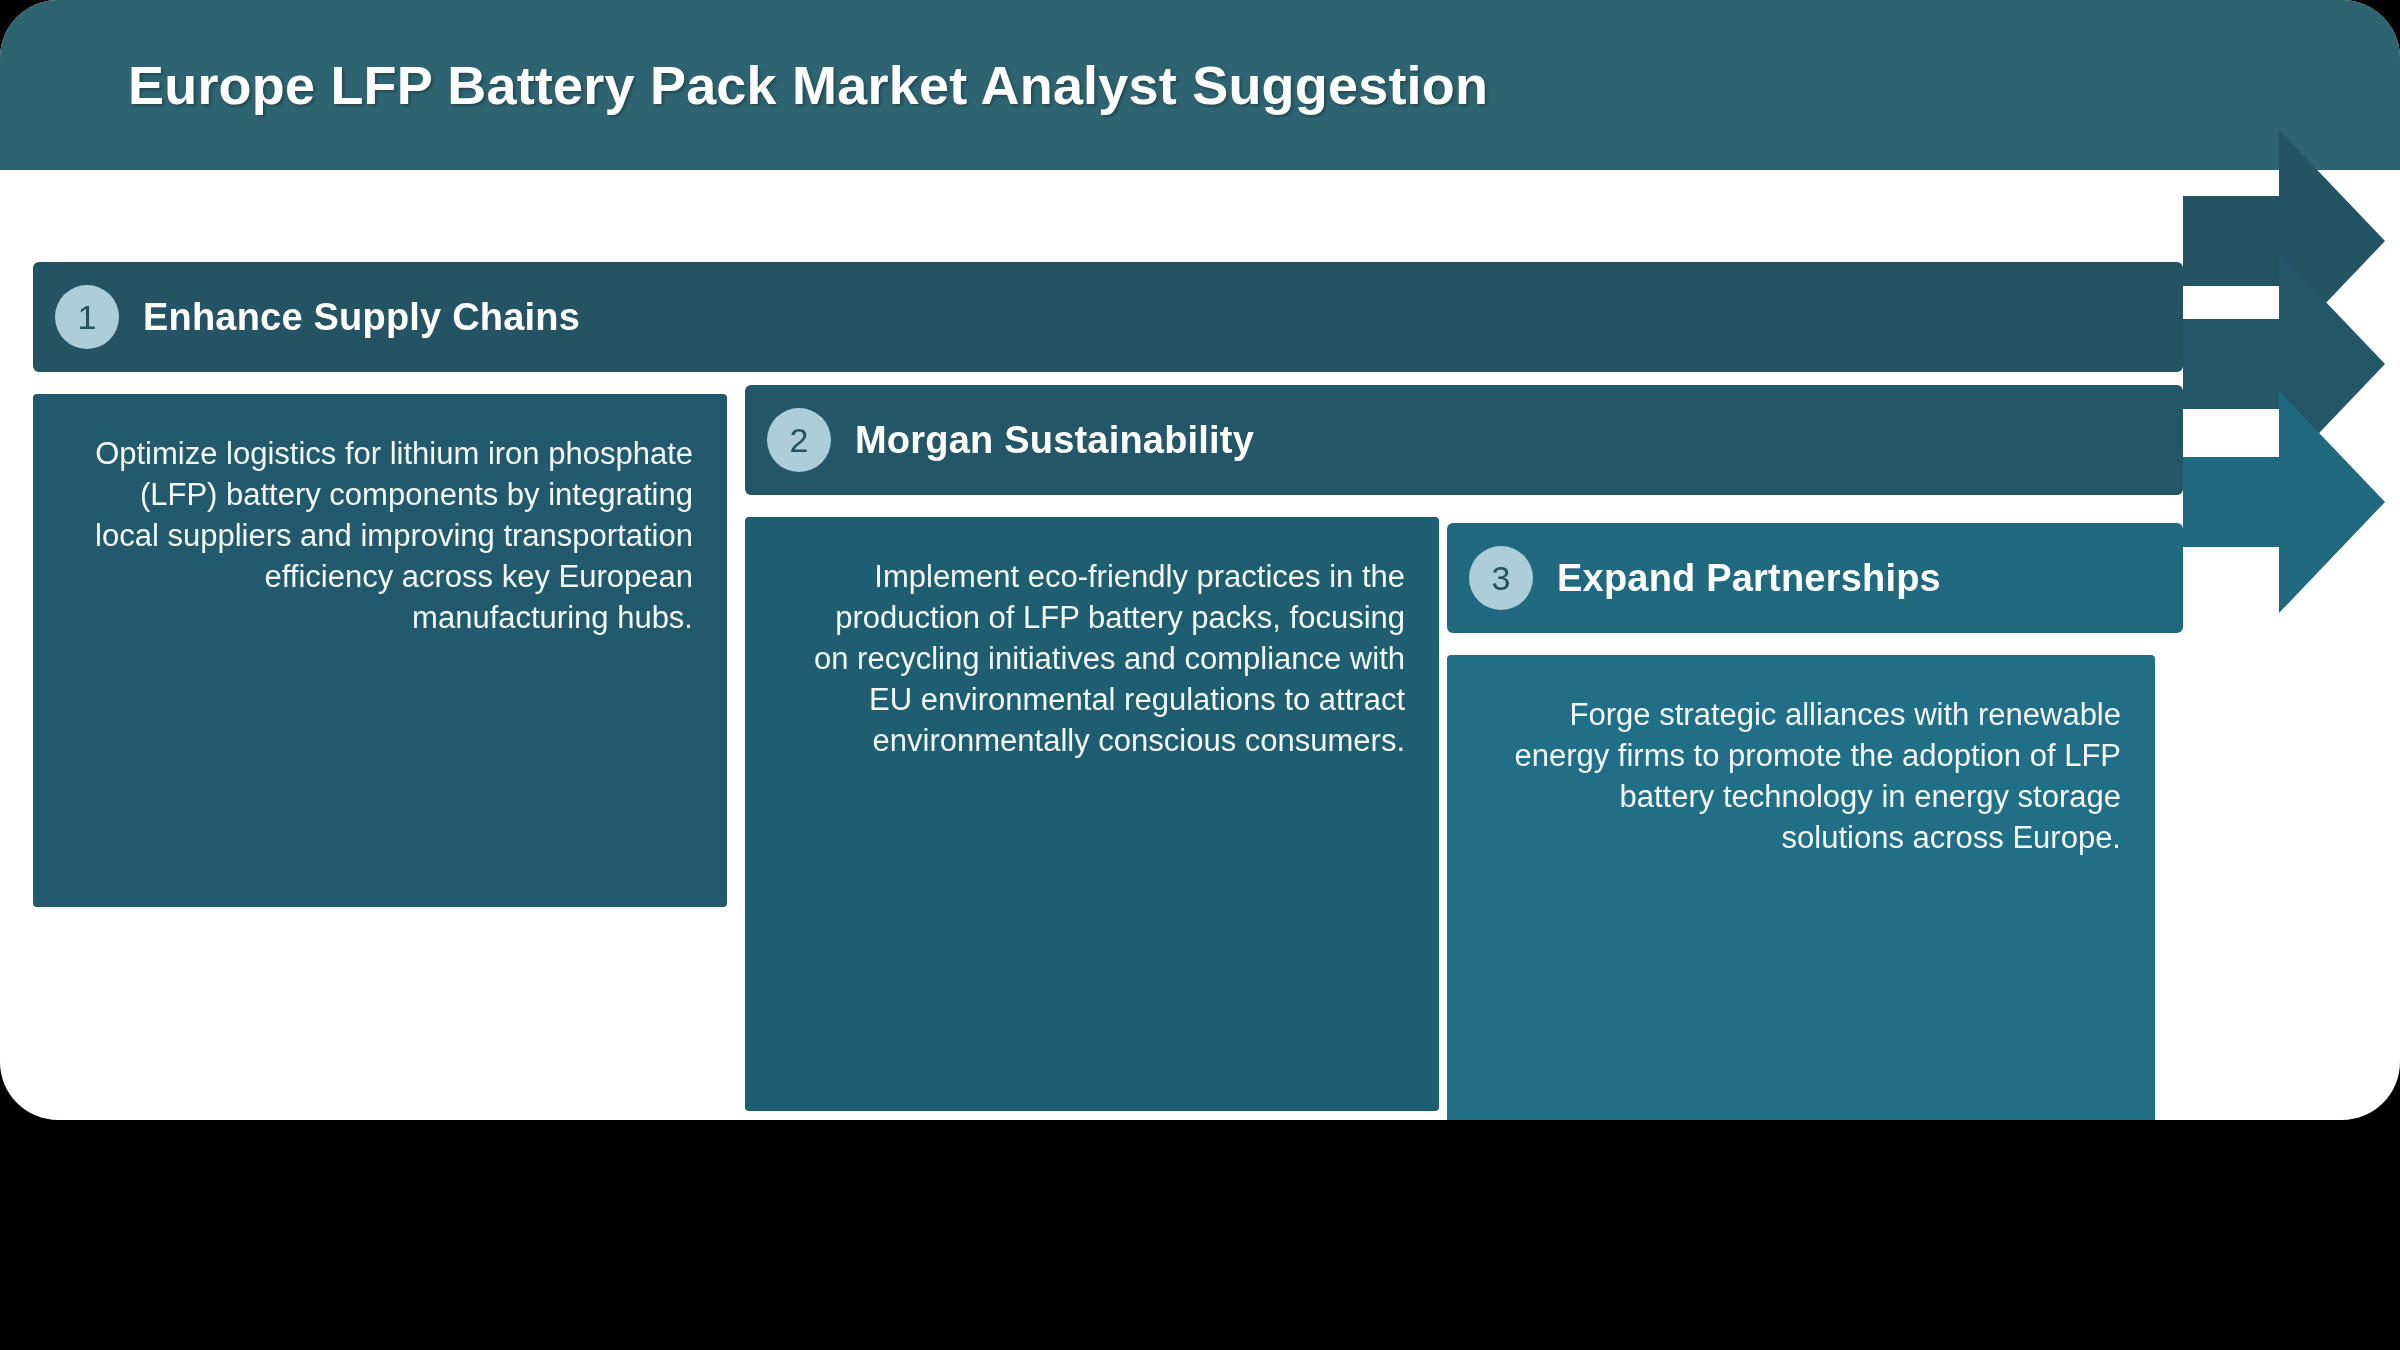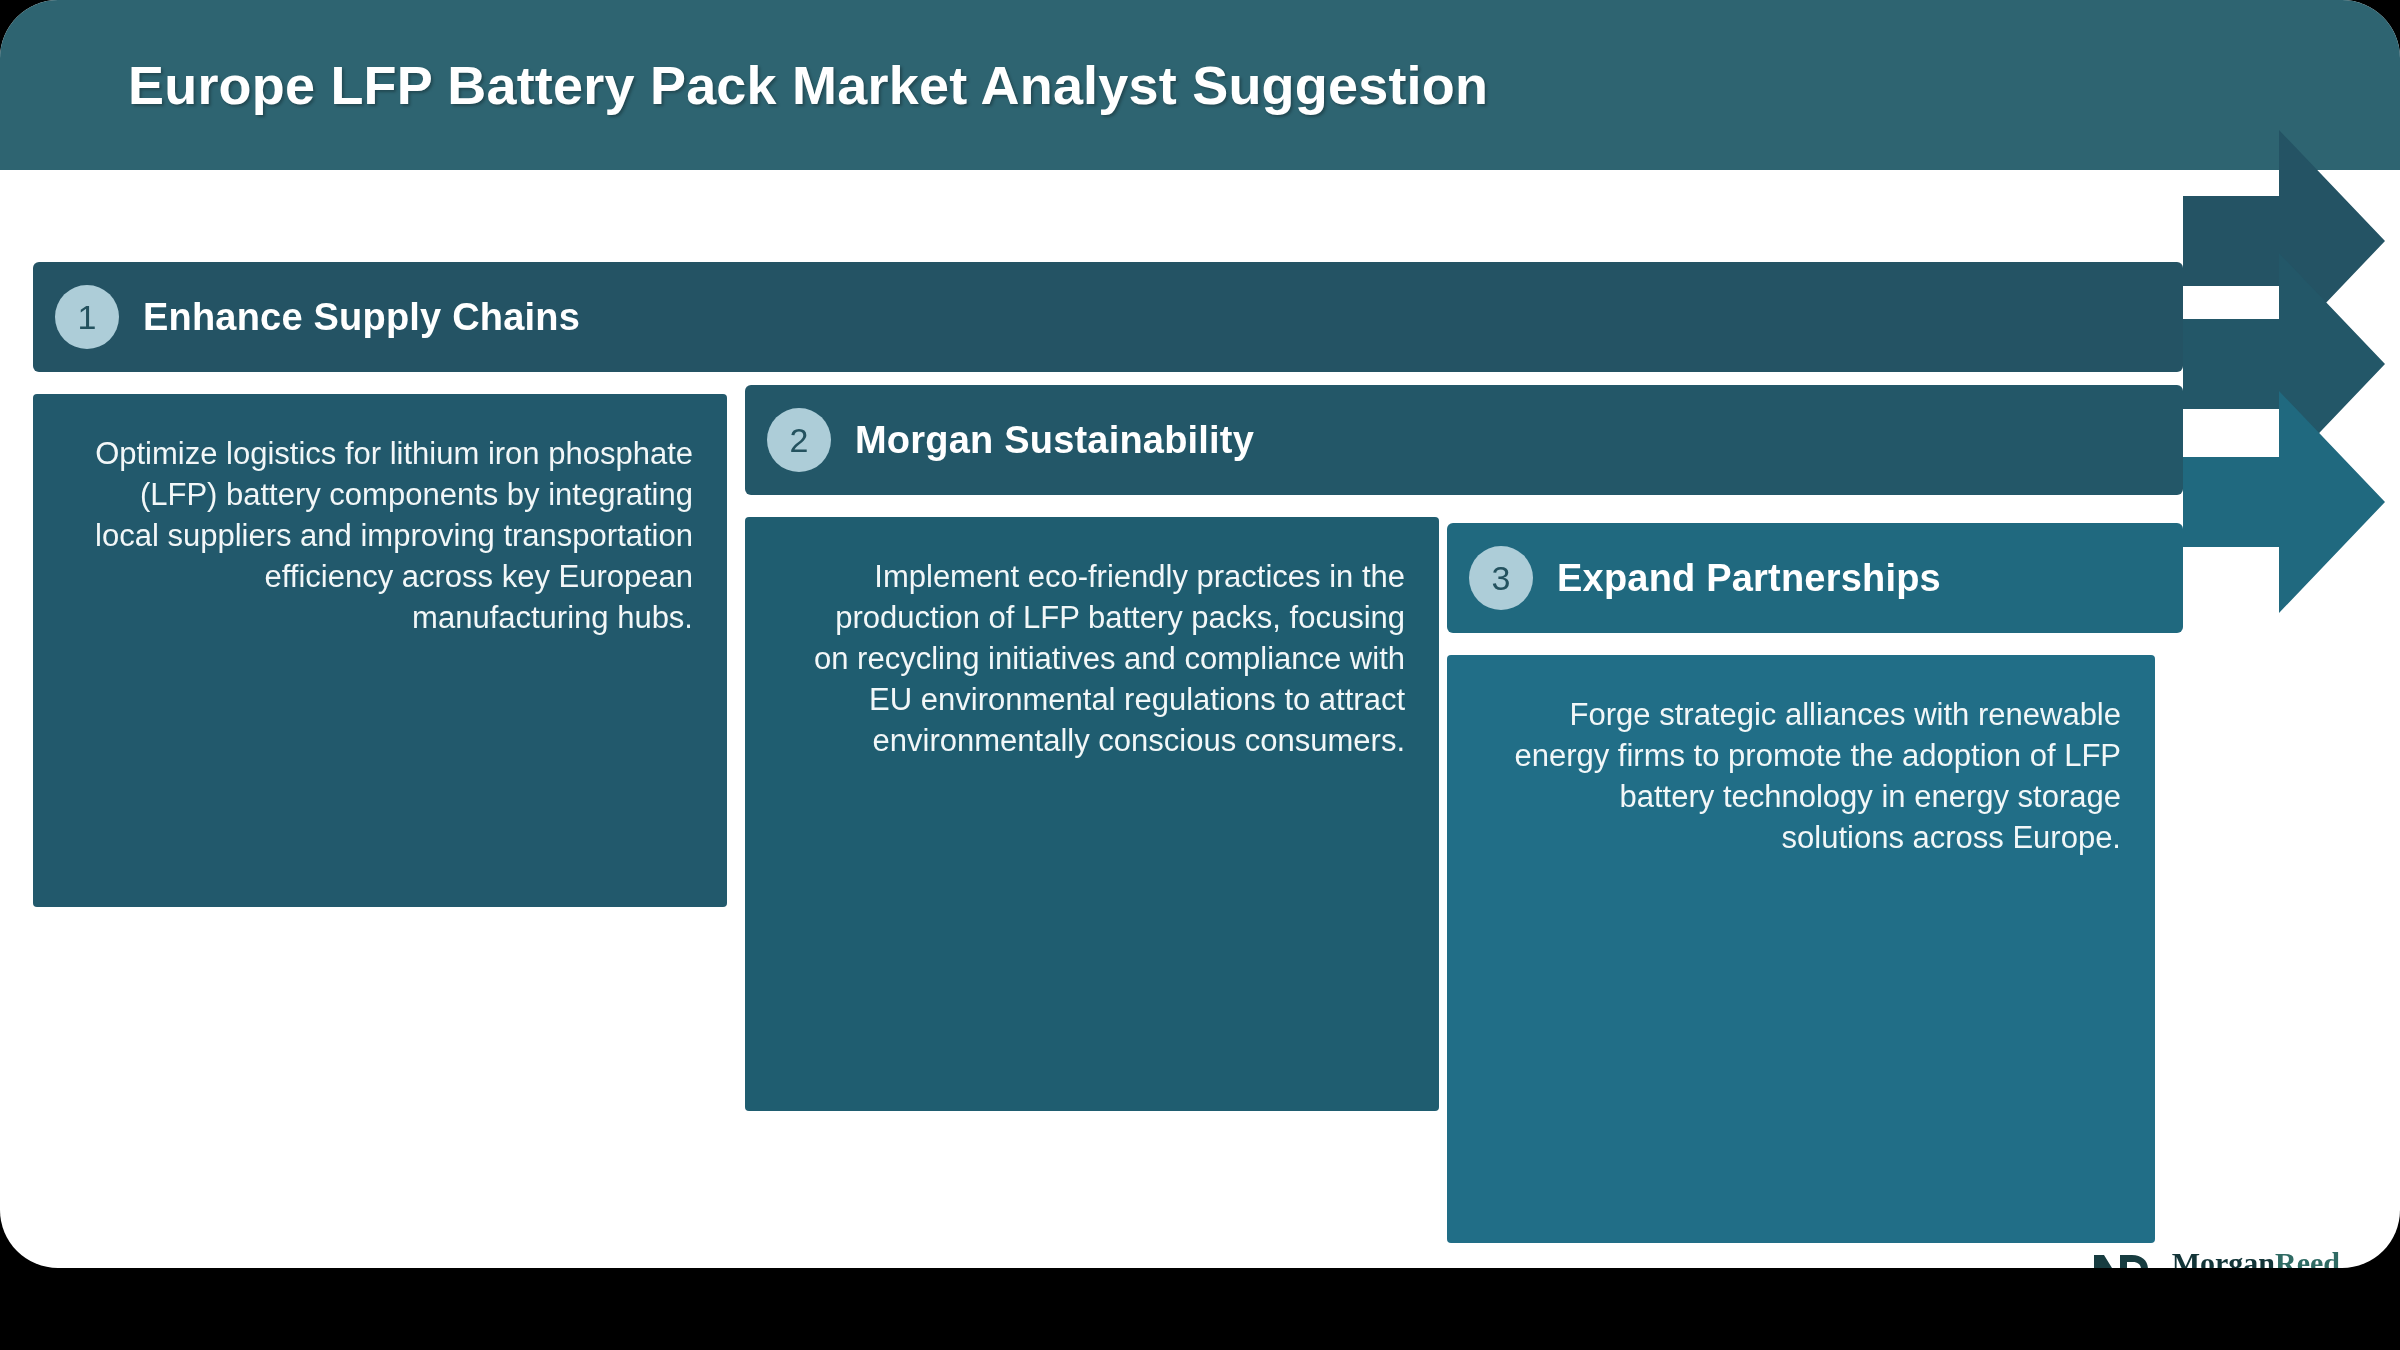--- a/index.html
+++ b/index.html
@@ -1,19 +1,19 @@
 <!DOCTYPE html>
 <html><head>
 <meta charset="utf-8">
 <style>
   html,body{margin:0;padding:0;background:#000;}
   body{width:2400px;height:1350px;font-family:"Liberation Sans",sans-serif;}
 
   #card{
-    position:absolute; left:0; top:0; width:2400px; height:1268px;
+    position:absolute; left:0; top:0; width:2400px; height:1120px;
     background:#ffffff; border-radius:58px; overflow:hidden;
   }
 
   
   #header{
     position:absolute; left:0; top:0; width:2400px; height:170px;
     background:#2e6471;
   }
   #header-title{
     position:absolute; left:128px; top:0; height:170px;

